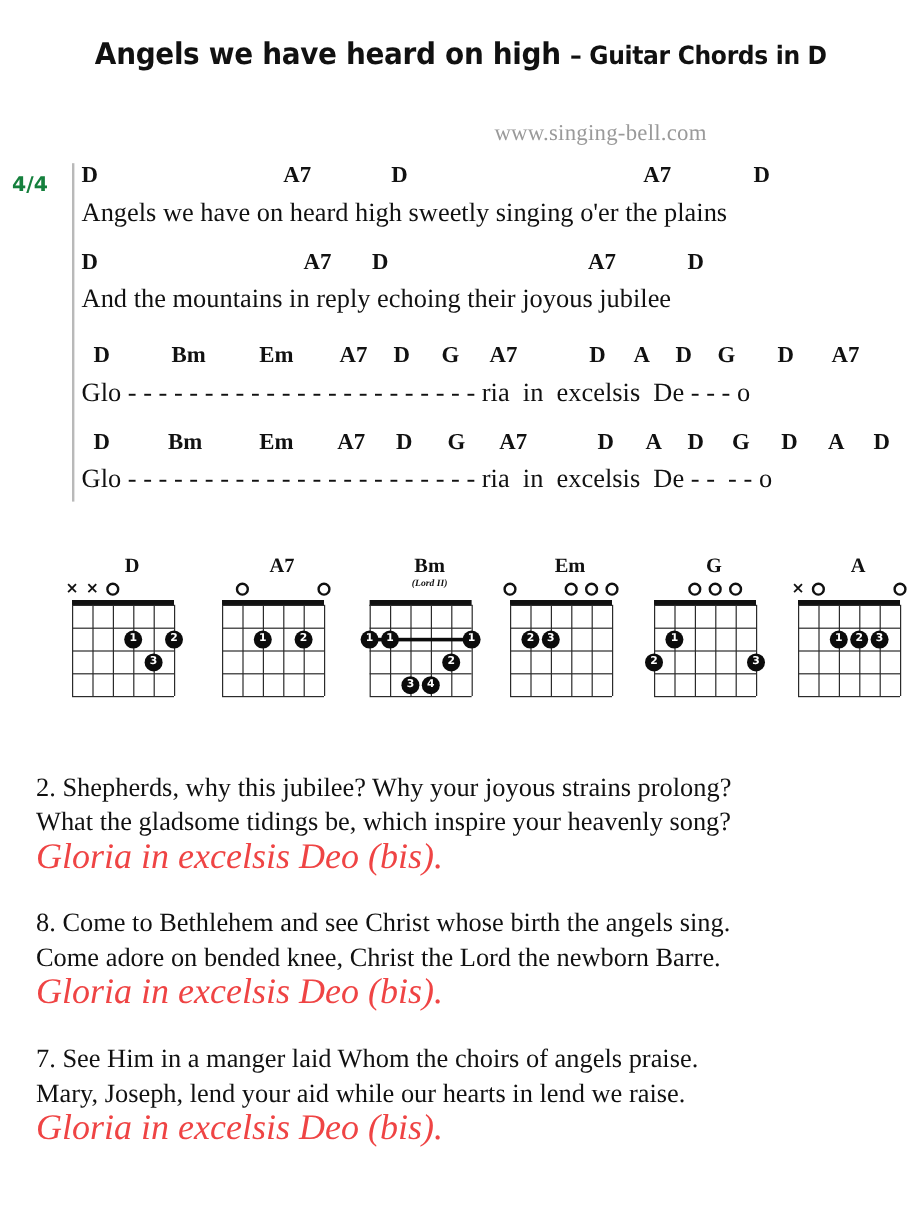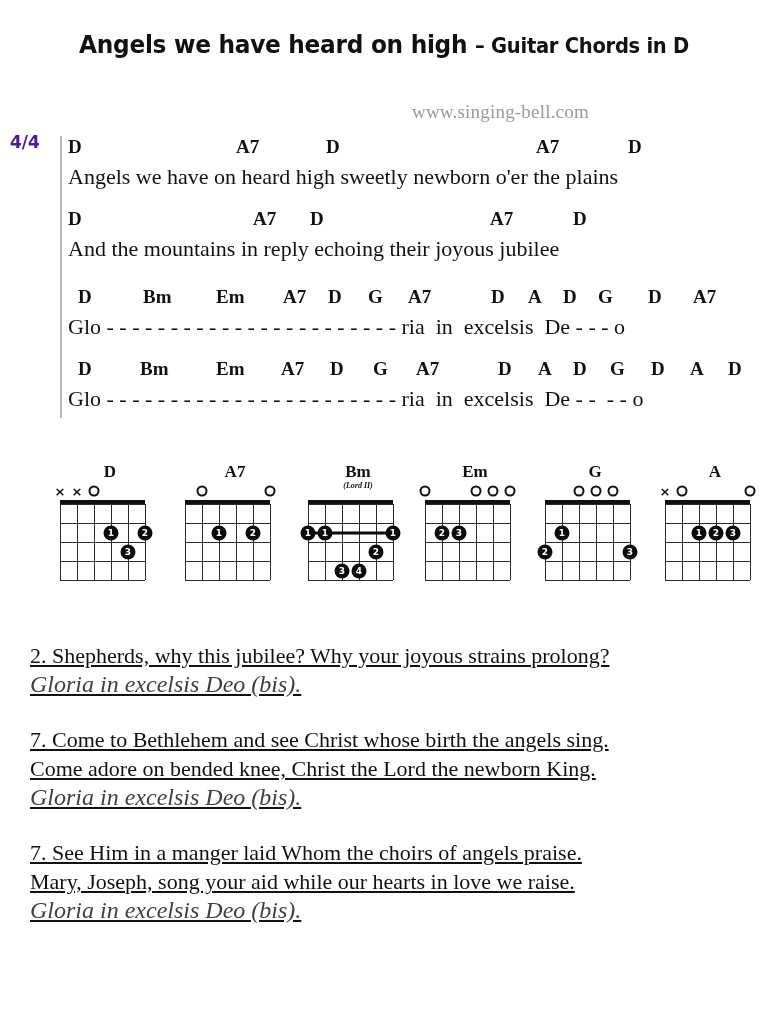--- a/index.html
+++ b/index.html
@@ -40,26 +40,26 @@
     left: 412px;
     font-family: "Liberation Serif", serif;
     font-size: 19px;
     color: #9a9a9a;
     letter-spacing: 0.2px;
   }
 
   
   .time-sig {
     position: absolute;
-    top: 132px;
+    top: 144px;
     left: 10px;
     font-family: "DejaVu Sans", sans-serif;
     font-weight: bold;
     font-size: 17px;
-    color: #4c1d95;
+    color: #15803d;
   }
 
   
   .bar-line {
     position: absolute;
     left: 60px;
     top: 136px;
     width: 2px;
     height: 282px;
     background: #b9b9b9;
@@ -198,33 +198,33 @@
     transform: translate(-50%, -50%);
   }
 
   
   .verses {
     position: absolute;
     left: 30px;
     top: 641px;
     width: 700px;
   }
-  .verse { margin-bottom: 26px; text-decoration: underline; }
+  .verse { margin-bottom: 26px; }
   .verse-line {
     font-size: 22px;
     line-height: 29px;
     font-family: "Liberation Serif", serif;
     color: #111111;
   }
   .verse-refrain {
-    font-size: 24px;
+    font-size: 30px;
     line-height: 29px;
     font-style: italic;
     font-family: "Liberation Serif", serif;
-    color: #404040;
+    color: #ef4444;
   }
 </style>
 </head>
 <body>
 
 <div class="title"><span>Angels we have heard on high </span><span class="kicker">– Guitar Chords in D</span></div>
 
 <div class="site-url">www.singing-bell.com</div>
 
 <div class="time-sig">4/4</div>
@@ -233,21 +233,21 @@
 
 <div class="staff" id="staff">
     <div class="stanza">
       <div class="chord-row">
         <span class="chord" style="left: 0px;">D</span>
         <span class="chord" style="left: 168px;">A7</span>
         <span class="chord" style="left: 258px;">D</span>
         <span class="chord" style="left: 468px;">A7</span>
         <span class="chord" style="left: 560px;">D</span>
       </div>
-      <div class="lyric-row">Angels we have on heard high sweetly newborn o'er the plains</div>
+      <div class="lyric-row">Angels we have on heard high sweetly singing o'er the plains</div>
     </div>
     <div class="gap-sm"></div>
     <div class="stanza">
       <div class="chord-row">
         <span class="chord" style="left: 0px;">D</span>
         <span class="chord" style="left: 185px;">A7</span>
         <span class="chord" style="left: 242px;">D</span>
         <span class="chord" style="left: 422px;">A7</span>
         <span class="chord" style="left: 505px;">D</span>
       </div>
@@ -432,25 +432,26 @@
         <div class="dg-mute" style="left: 0px; top: -13px;">×</div>
         <div class="dg-open" style="left: 17px; top: -13px;"></div>
         <div class="dg-open" style="left: 85px; top: -13px;"></div>
       </div>
     </div>
   </div>
 
 <div class="verses" id="verses">
     <div class="verse">
       <div class="verse-line">2. Shepherds, why this jubilee? Why your joyous strains prolong?</div>
+      <div class="verse-line">What the gladsome tidings be, which inspire your heavenly song?</div>
       <div class="verse-refrain">Gloria in excelsis Deo (bis).</div>
     </div>
     <div class="verse">
-      <div class="verse-line">7. Come to Bethlehem and see Christ whose birth the angels sing.</div>
-      <div class="verse-line">Come adore on bended knee, Christ the Lord the newborn King.</div>
+      <div class="verse-line">8. Come to Bethlehem and see Christ whose birth the angels sing.</div>
+      <div class="verse-line">Come adore on bended knee, Christ the Lord the newborn Barre.</div>
       <div class="verse-refrain">Gloria in excelsis Deo (bis).</div>
     </div>
     <div class="verse">
       <div class="verse-line">7. See Him in a manger laid Whom the choirs of angels praise.</div>
-      <div class="verse-line">Mary, Joseph, song your aid while our hearts in love we raise.</div>
+      <div class="verse-line">Mary, Joseph, lend your aid while our hearts in lend we raise.</div>
       <div class="verse-refrain">Gloria in excelsis Deo (bis).</div>
     </div>
   </div>
 
 </body></html>

